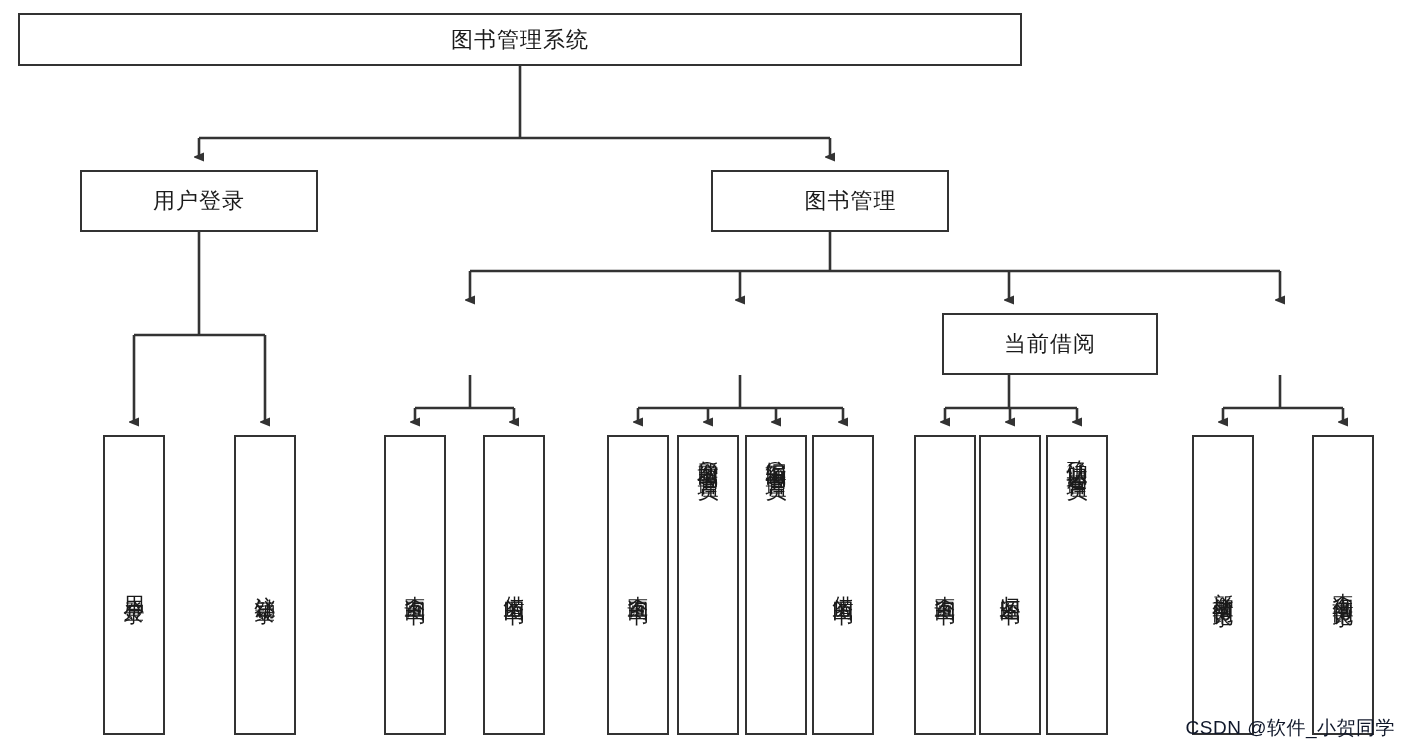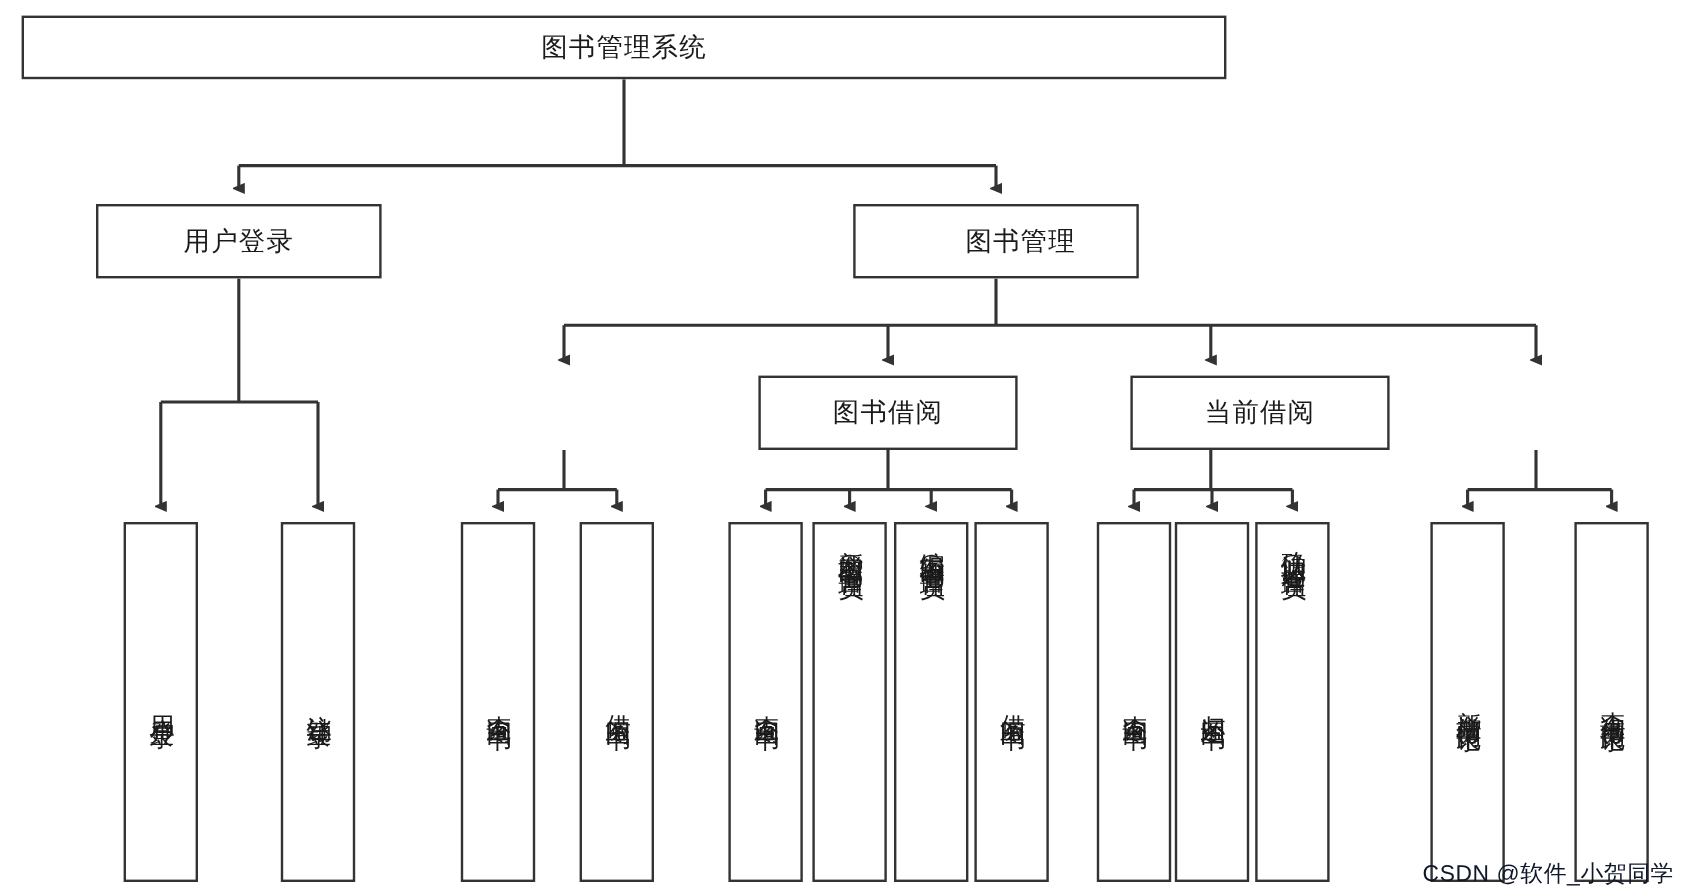--- a/index.html
+++ b/index.html
@@ -126,23 +126,20 @@
     <span>图书管理系统</span>
   </div>
 
   <div class="node horiz" style="left:80px; top:170px; width:238px; height:62px;">
     <span>用户登录</span>
   </div>
   <div class="node horiz" style="left:711px; top:170px; width:238px; height:62px;padding-left:41px;">
     <span>图书管理</span>
   </div>
 
-  <div class="node horiz" style="left:632px; top:313px; width:216px; height:62px;">
-    <span>图书借阅</span>
-  </div>
   <div class="node horiz" style="left:901px; top:313px; width:216px; height:62px;margin-left:41px;">
     <span>当前借阅</span>
   </div>
 
   <div class="node vert center-content" style="left:103px; top:435px; width:62px; height:300px;">
     <span class="vlabel">用户登录</span>
   </div>
   <div class="node vert center-content" style="left:234px; top:435px; width:62px; height:300px;">
     <span class="vlabel">注销登录</span>
   </div>

